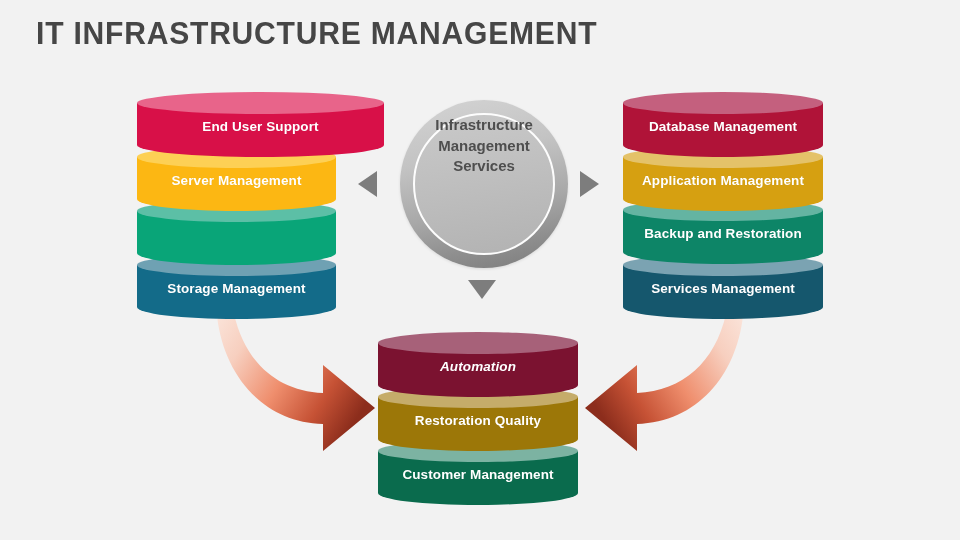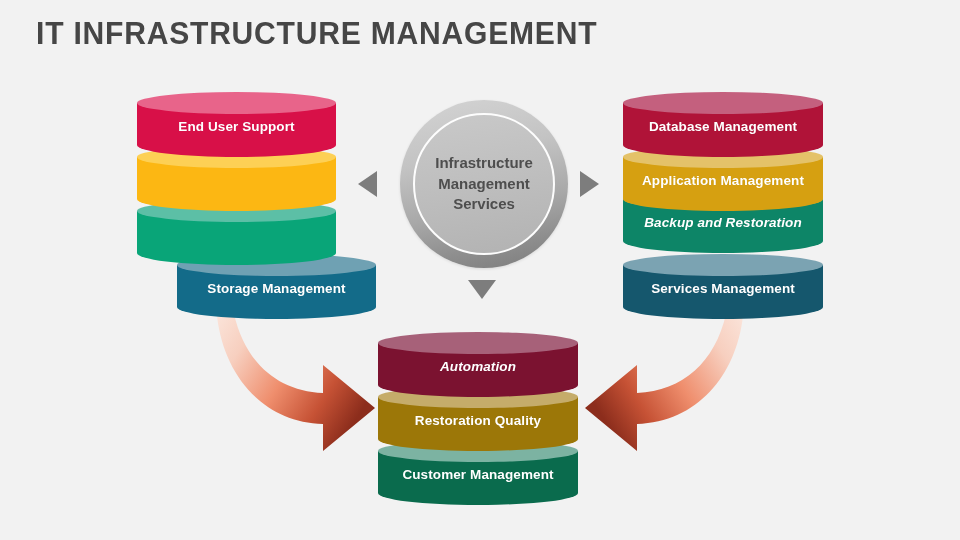--- a/index.html
+++ b/index.html
@@ -91,21 +91,20 @@
     position: absolute;
     left: 13px;
     top: 13px;
     right: 13px;
     bottom: 13px;
     border-radius: 50%;
     background: linear-gradient(170deg, #c9c9c9 0%, #bfbfbf 45%, #b2b2b2 100%);
     border: 2px solid #fdfdfd;
     box-sizing: border-box;
     display: flex;
-    align-items: center;
     justify-content: center;
   }
   #center-label {
     text-align: center;
     color: #4e4e4e;
     font-size: 15px;
     font-weight: bold;
     line-height: 1.38;
     font-family: "Liberation Sans", sans-serif;
   }
@@ -145,47 +144,48 @@
   #arrow-right { left: 570px; top: 305px; width: 175px; height: 150px; }
 </style>
 </head>
 <body>
 
 <div id="stage">
 
   <div id="page-title">IT INFRASTRUCTURE MANAGEMENT</div>
 
   <div class="stack" id="left-stack" style="left:137px; top:92px; width:199px; height:216px;">
-      <div class="seg" style="top: 162px; height: 65px; z-index: 1; margin-left: 40px;">
+      <div class="seg" style="top: 162px; height: 65px; z-index: 1;">
         <div class="body" style="background: rgb(19, 107, 137);"></div>
         <div class="cap" style="background: rgb(111, 161, 179);"></div>
         <div class="label">Storage Management</div>
       </div>
       <div class="seg" style="top: 108px; height: 65px; z-index: 2;">
         <div class="body" style="background: rgb(9, 165, 120);"></div>
         <div class="cap" style="background: rgb(92, 191, 166);"></div>
       </div>
       <div class="seg" style="top: 54px; height: 65px; z-index: 3;">
         <div class="body" style="background: rgb(252, 183, 19);"></div>
         <div class="cap" style="background: rgb(253, 208, 85);"></div>
-      </div>
-      <div class="seg" style="top: 0px; height: 65px; z-index: 4;">
+        <div class="label">Server Management</div>
+      </div>
+      <div class="seg" style="top: 0px; height: 65px; z-index: 4; padding-left: 48px;">
         <div class="body" style="background: rgb(216, 16, 72);"></div>
         <div class="cap" style="background: rgb(232, 100, 138);"></div>
         <div class="label">End User Support</div>
       </div>
     </div>
 
   <div class="stack" id="right-stack" style="left:623px; top:92px; width:200px; height:216px;">
       <div class="seg" style="top: 162px; height: 65px; z-index: 1;">
         <div class="body" style="background: rgb(21, 87, 109);"></div>
         <div class="cap" style="background: rgb(123, 163, 178);"></div>
         <div class="label">Services Management</div>
       </div>
-      <div class="seg" style="top: 96px; height: 65px; z-index: 2; font-style: italic;">
+      <div class="seg" style="top: 107px; height: 65px; z-index: 2;">
         <div class="body" style="background: rgb(13, 133, 103);"></div>
         <div class="cap" style="background: rgb(100, 180, 162);"></div>
         <div class="label">Backup and Restoration</div>
       </div>
       <div class="seg" style="top: 54px; height: 65px; z-index: 3;">
         <div class="body" style="background: rgb(214, 160, 17);"></div>
         <div class="cap" style="background: rgb(228, 194, 105);"></div>
         <div class="label">Application Management</div>
       </div>
       <div class="seg" style="top: 0px; height: 65px; z-index: 4;">

